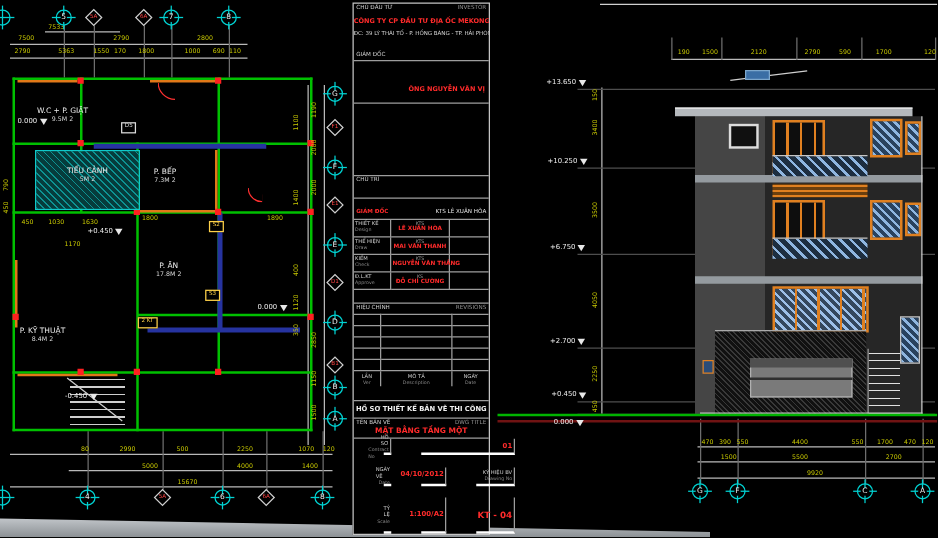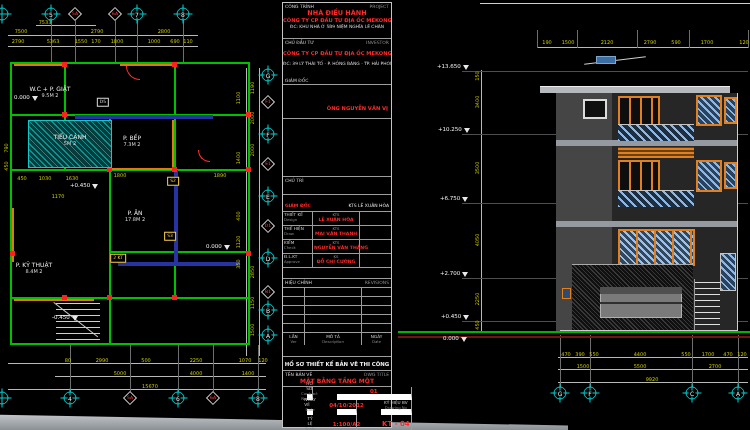--- a/index.html
+++ b/index.html
@@ -50,22 +50,22 @@
   .cell-name{font-size:4.6px;color:#ff2b2b;font-weight:bold;display:block;text-align:center;white-space:nowrap;}
   .revgrid{display:grid;grid-template-columns:22px 57px 1fr;}
   .revgrid>div{border-top:1px solid #9d9d9d;border-right:1px solid #9d9d9d;height:9px;}
   .revgrid>div:nth-child(3n){border-right:none;}
   .revfoot{display:grid;grid-template-columns:22px 57px 1fr;border-top:1px solid #9d9d9d;}
   .revfoot>div{border-right:1px solid #9d9d9d;text-align:center;padding:1px 0;}
   .revfoot>div:last-child{border-right:none;}
   .dossier{display:flex;align-items:center;justify-content:center;font-size:5.4px;font-weight:bold;
     color:#f0f0f0;white-space:nowrap;}
   .meta{display:grid;grid-template-columns:30px 44px 1fr;flex:1;}
-  .meta>div{border-right:1px solid #9d9d9d;border-bottom:6px solid #ffffff;padding:1px;
-    display:flex;flex-direction:column;align-items:center;justify-content:center;margin-left:24px;}
+  .meta>div{border-right:1px solid #9d9d9d;border-bottom:2px solid #ffffff;padding:1px;
+    display:flex;flex-direction:column;align-items:flex-end;justify-content:center;margin-left:24px;}
   .meta>div:nth-child(3n){border-right:none;}
   .meta .redval{color:#ff2b2b;font-weight:bold;font-size:5.5px;white-space:nowrap;}
   .meta .redval.big{font-size:7px;}
 </style>
 </head>
 <body>
 
 <div id="canvas">
 
   <div id="plan-layer" class="g" style="left:0;top:0;width:750px;height:430px;">
@@ -337,29 +337,20 @@
       <div class="lvl" style="position: absolute; left: 437px; top: 64px;">+13.650<i class="tri"></i></div>
       <div class="lvl" style="position: absolute; left: 438px; top: 127px;">+10.250<i class="tri"></i></div>
       <div class="lvl" style="position: absolute; left: 440px; top: 196px;">+6.750<i class="tri"></i></div>
       <div class="lvl" style="position: absolute; left: 440px; top: 271px;">+2.700<i class="tri"></i></div>
       <div class="lvl" style="position: absolute; left: 441px; top: 314px;">+0.450<i class="tri"></i></div>
       <div class="lvl" style="position: absolute; left: 443px; top: 336px;">0.000<i class="tri"></i></div>
     </div>
 
   <div class="tb">
 
-    <div class="sec" style="height:36px">
-      <div class="lab">
-        <span>CÔNG TRÌNH</span>
-        <span class="en">PROJECT</span>
-      </div>
-      <div class="redbig">NHÀ ĐIỀU HÀNH</div>
-      <div class="redbig sm">CÔNG TY CP ĐẦU TƯ ĐỊA ỐC MEKONG</div>
-      <div class="wsm">ĐC: KHU NHÀ Ở 5B9 NIỆM NGHĨA LÊ CHÂN</div>
-    </div>
 
     <div class="sec" style="height:46px">
       <div class="lab">
         <span>CHỦ ĐẦU TƯ</span>
         <span class="en">INVESTOR</span>
       </div>
       <div class="redbig sm" style="margin-top:5px">CÔNG TY CP ĐẦU TƯ ĐỊA ỐC MEKONG</div>
       <div class="wsm" style="margin-top:4px">ĐC: 39 LÝ THÁI TỔ - P. HỒNG BÀNG - TP. HẢI PHÒNG</div>
       <div class="l5" style="position:absolute;left:2px;bottom:1px">GIÁM ĐỐC</div>
     </div>

